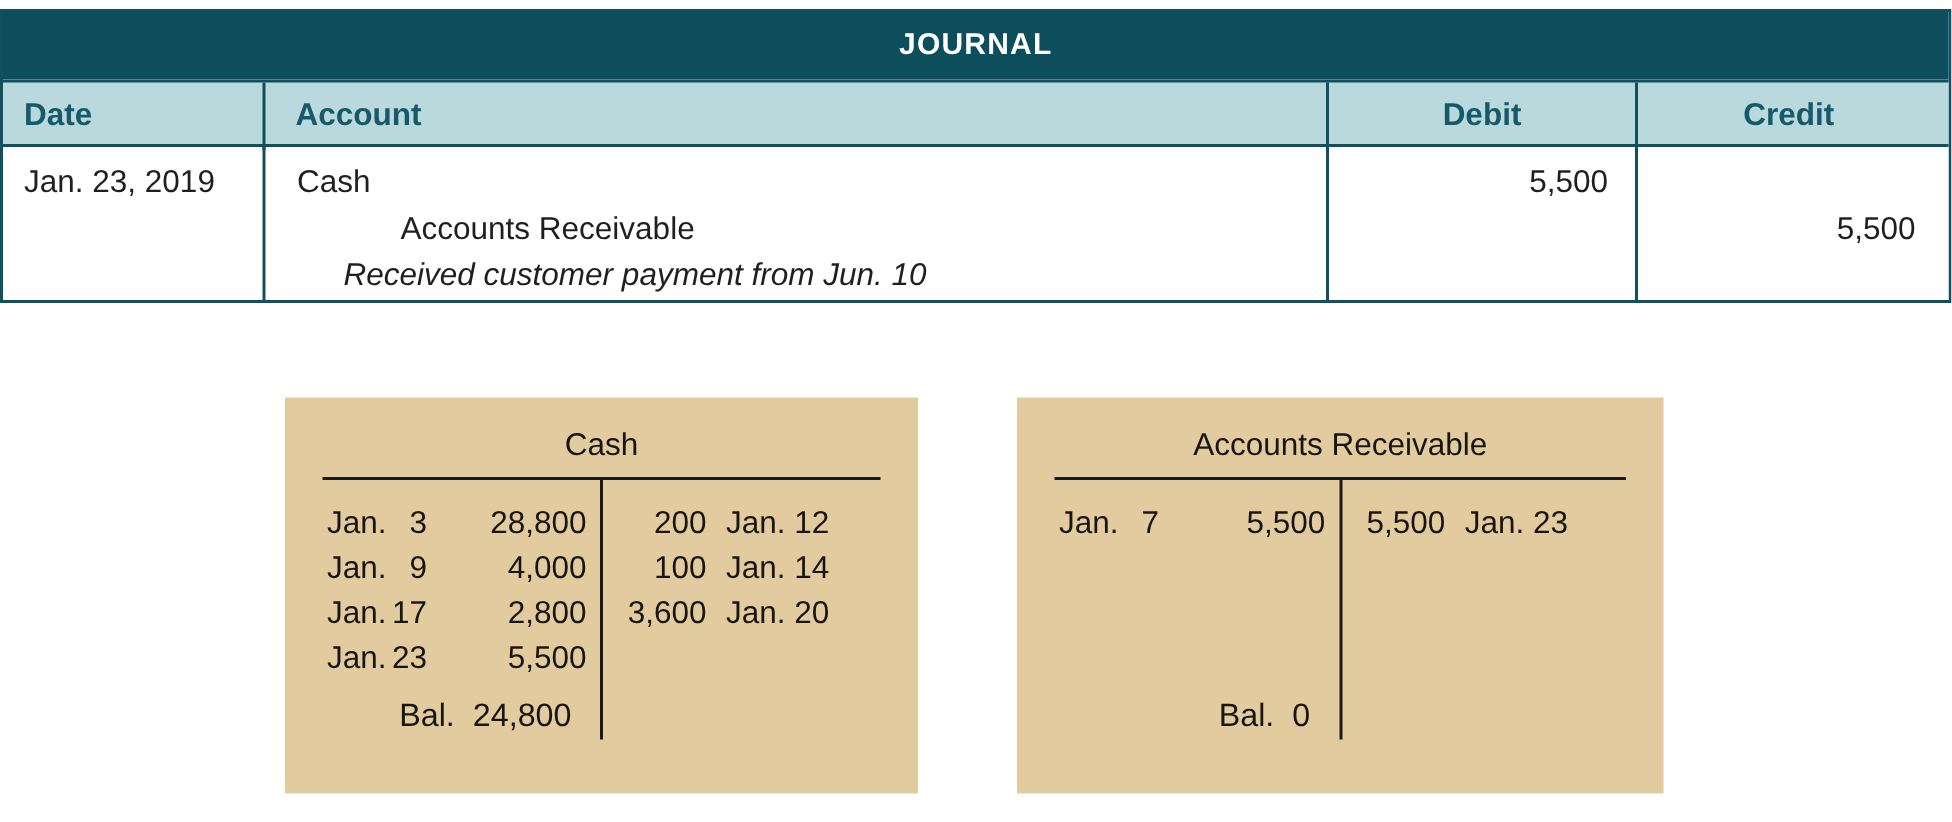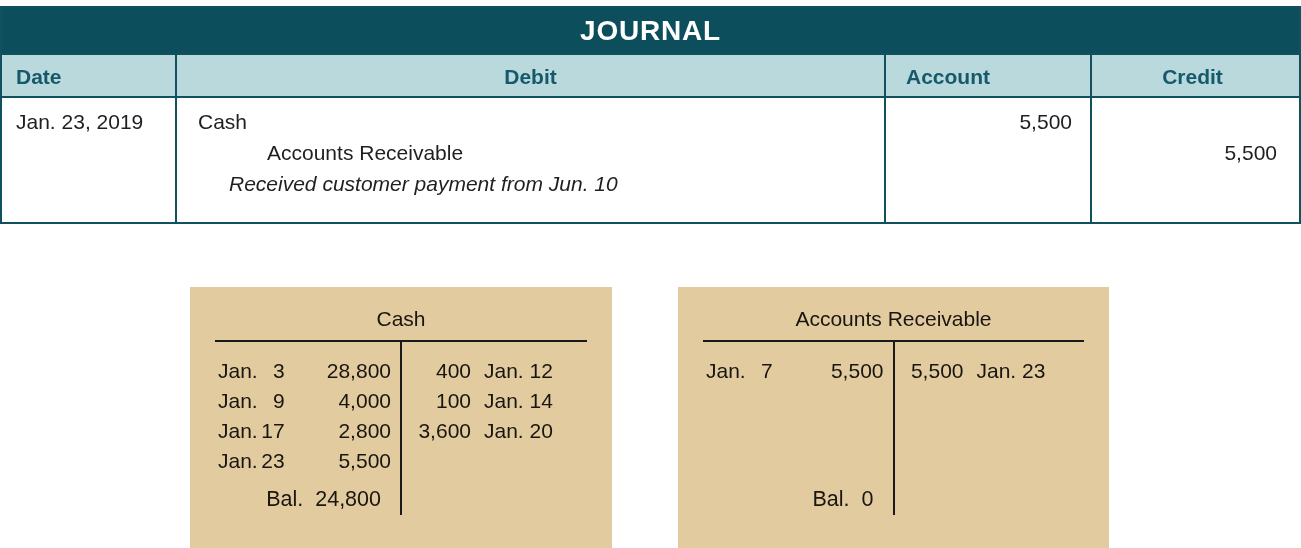--- a/index.html
+++ b/index.html
@@ -16,21 +16,21 @@
     margin-top: 6px;
     width: 1301px;
     border: 2px solid #11505f;
   }
   .journal-title {
     height: 45px;
     line-height: 45px;
     background: #0d4e5d;
     color: #ffffff;
     text-align: center;
-    font-size: 28px;
+    font-size: 20px;
     font-weight: bold;
     letter-spacing: 0.8px;
   }
   .journal-head {
     display: grid;
     grid-template-columns: 173px 709px 206px 203px;
     background: #bad9dc;
     border-top: 2px solid #11505f;
     border-bottom: 2px solid #11505f;
     height: 45px;
@@ -41,21 +41,21 @@
   }
   .journal-head .jc + .jc { border-left: 2px solid #11505f; }
   .journal-head .jc { height: 45px; line-height: 43px; }
   .jc-date   { padding-left: 14px; }
   .jc-account{ padding-left: 20px; }
   .jc-debit, .jc-credit { text-align: center; }
 
   .journal-body {
     display: grid;
     grid-template-columns: 173px 709px 206px 203px;
-    height: 124px;
+    height: 102px;
     font-size: 21px;
     background: #ffffff;
   }
   .journal-body .jb + .jb { border-left: 2px solid #11505f; }
   .jb { padding-top: 8px; line-height: 31px; }
   .jb-date { padding-left: 14px; }
   .jb-account .acct-line1 { padding-left: 21px; }
   .jb-account .acct-line2 { padding-left: 90px; }
   .jb-account .acct-line3 { padding-left: 52px; font-style: italic; }
   .jb-debit  { text-align: right; padding-right: 18px; }
@@ -99,22 +99,22 @@
   }
 </style>
 </head>
 <body>
 
 <div class="journal">
   <div class="journal-title">JOURNAL</div>
 
   <div class="journal-head">
     <div class="jc jc-date">Date</div>
+    <div class="jc jc-account">Account</div>
     <div class="jc jc-debit">Debit</div>
-    <div class="jc jc-account">Account</div>
     <div class="jc jc-credit">Credit</div>
   </div>
 
   <div class="journal-body">
     <div class="jb jb-date">Jan. 23, 2019</div>
     <div class="jb jb-account">
       <div class="acct-line1">Cash</div>
       <div class="acct-line2">Accounts Receivable</div>
       <div class="acct-line3">Received customer payment from Jun. 10</div>
     </div>
@@ -160,21 +160,21 @@
         </div>
         <div class="t-bal">
           <span>Bal.</span>
           <span>24,800</span>
         </div>
       </div>
 
       <div class="t-right">
         <div class="t-entries">
           <div class="t-row">
-            <span class="amt">400</span>
+            <span class="amt">200</span>
             <span class="date"><span>Jan.</span> <span>12</span></span>
           </div>
           <div class="t-row">
             <span class="amt">100</span>
             <span class="date"><span>Jan.</span> <span>14</span></span>
           </div>
           <div class="t-row">
             <span class="amt">3,600</span>
             <span class="date"><span>Jan.</span> <span>20</span></span>
           </div>

